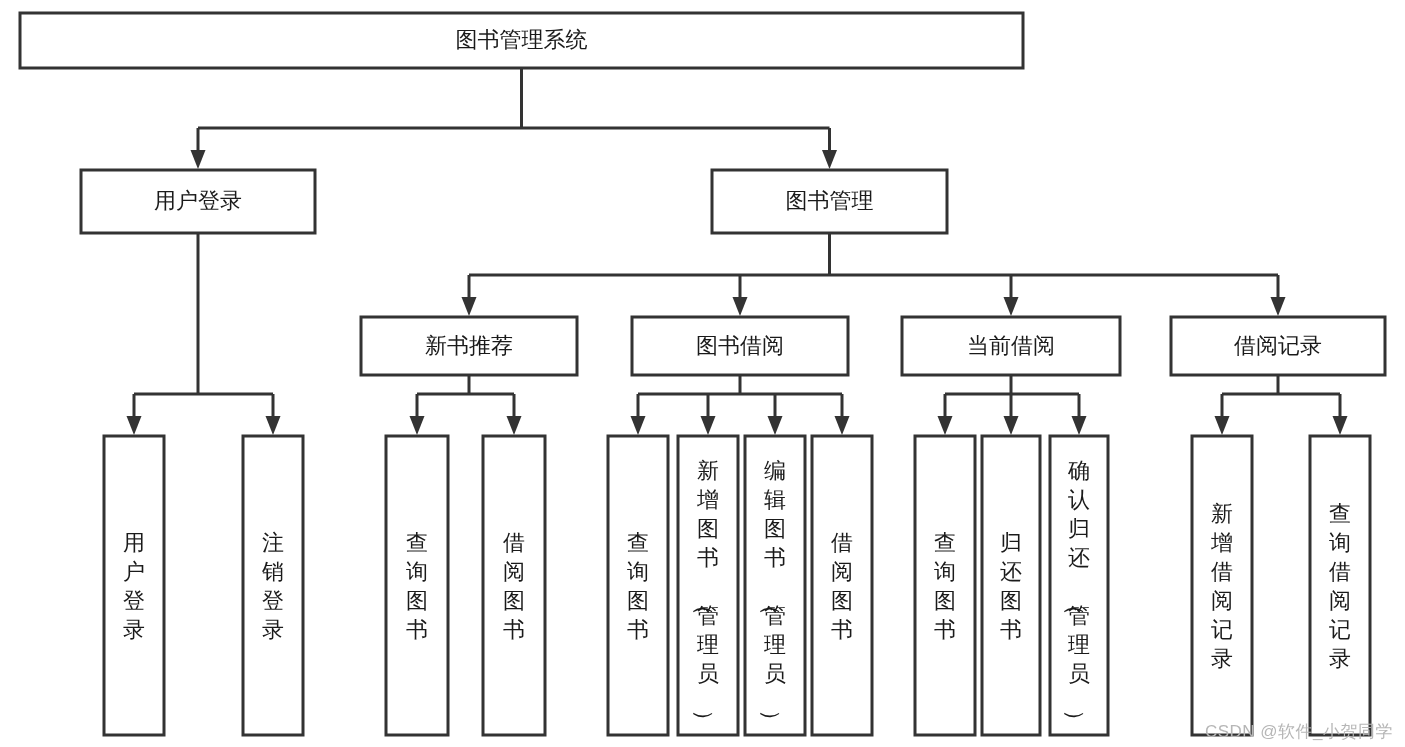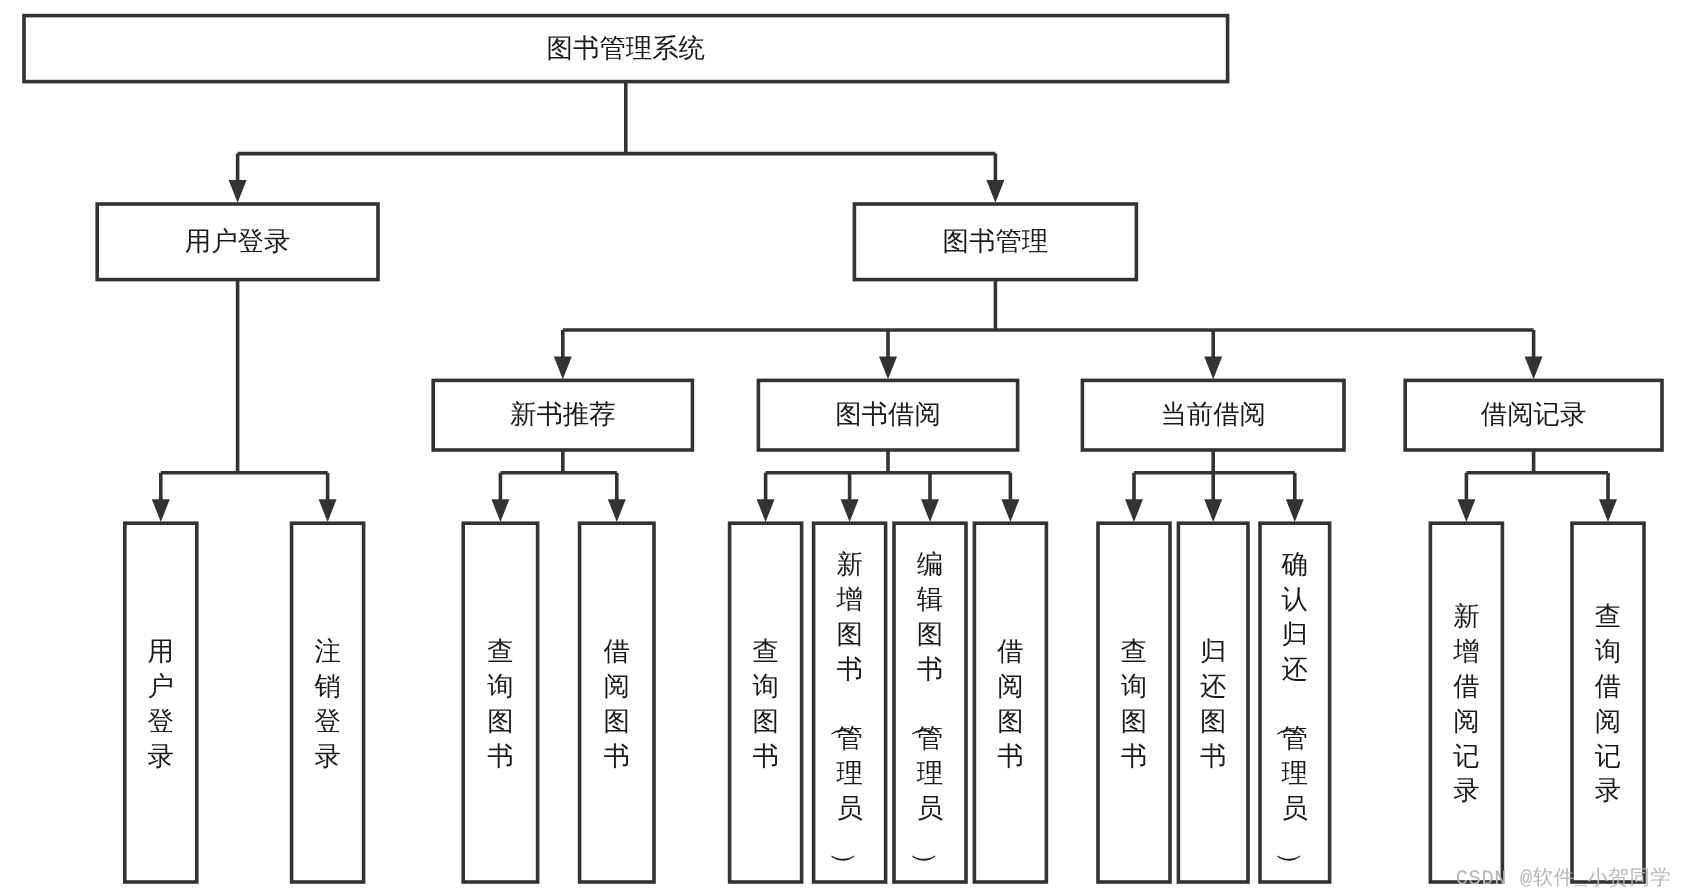--- a/index.html
+++ b/index.html
@@ -55,21 +55,21 @@
   .node-label-vertical {
     font-family: "Liberation Sans", "DejaVu Sans", sans-serif;
     fill: #1a1a1a;
     font-size: 22px;
     text-anchor: middle;
   }
   .watermark {
     position: absolute;
     right: 12px;
     bottom: 4px;
-    font-family: Liberation Mono, monospace;
+    font-family: Liberation Sans, sans-serif;
     font-size: 17px;
     color: #b6b6b6;
     letter-spacing: 0.5px;
     white-space: nowrap;
     user-select: none;
   }
 </style>
 </head>
 <body>
 

